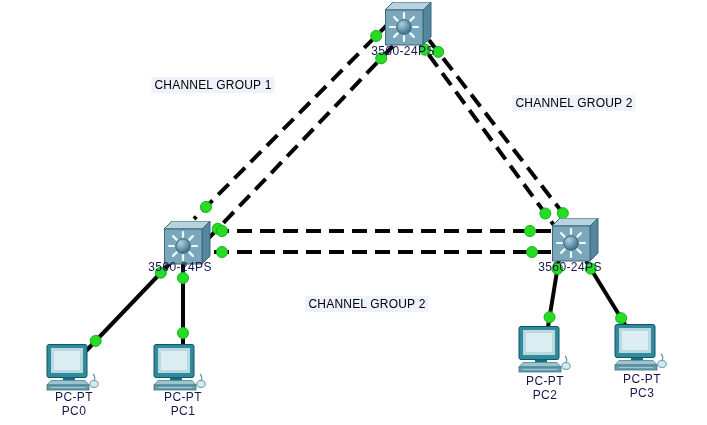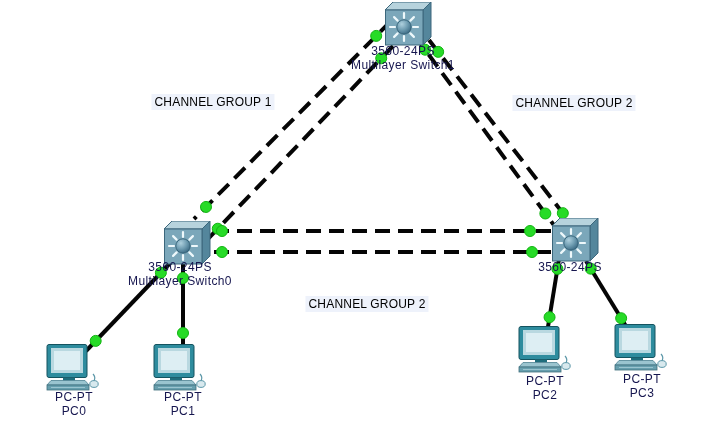--- a/index.html
+++ b/index.html
@@ -84,21 +84,20 @@
           <line x1="25.4" y1="18.6" x2="28.9" y2="15.1"></line>
           <line x1="12.6" y1="18.6" x2="9.1" y2="15.1"></line>
           <line x1="25.4" y1="31.4" x2="28.9" y2="34.9"></line>
           <line x1="12.6" y1="31.4" x2="9.1" y2="34.9"></line>
         </g>
         <circle cx="19" cy="25" r="7.2" fill="url(#sphereGrad)" stroke="#2e5a70" stroke-width="0.8"></circle>
       </svg>
     </div>
     <div class="device-label" style="left: 403px; top: 45px; color: rgb(22, 22, 79);">
       <div>3560-24PS</div>
-      <div>Multilayer Switch1</div>
     </div>
     <div class="device" style="left: 188px; top: 243px;">
       <svg width="48" height="44" viewBox="0 0 48 44">
         <polygon points="0,8 8,0 46,0 38,8" fill="#B7D3DD" stroke="#3c677c" stroke-width="1"></polygon>
         <polygon points="38,8 46,0 46,35 38,43" fill="#54869C" stroke="#3c677c" stroke-width="1"></polygon>
         <rect x="0.5" y="8" width="37.5" height="35" fill="#7BA7BA" stroke="#3c677c" stroke-width="1"></rect>
         <g stroke="#eef8fb" stroke-width="2.2" stroke-linecap="round">
           <line x1="28" y1="25" x2="33" y2="25"></line>
           <line x1="10" y1="25" x2="5" y2="25"></line>
           <line x1="19" y1="16" x2="19" y2="11"></line>
@@ -106,21 +105,20 @@
           <line x1="25.4" y1="18.6" x2="28.9" y2="15.1"></line>
           <line x1="12.6" y1="18.6" x2="9.1" y2="15.1"></line>
           <line x1="25.4" y1="31.4" x2="28.9" y2="34.9"></line>
           <line x1="12.6" y1="31.4" x2="9.1" y2="34.9"></line>
         </g>
         <circle cx="19" cy="25" r="7.2" fill="url(#sphereGrad)" stroke="#2e5a70" stroke-width="0.8"></circle>
       </svg>
     </div>
     <div class="device-label" style="left: 180px; top: 261px; color: rgb(22, 22, 79);">
       <div>3560-24PS</div>
-      <div>Multilayer Switch0</div>
     </div>
     <div class="device" style="left: 576px; top: 240px;">
       <svg width="48" height="44" viewBox="0 0 48 44">
         <polygon points="0,8 8,0 46,0 38,8" fill="#B7D3DD" stroke="#3c677c" stroke-width="1"></polygon>
         <polygon points="38,8 46,0 46,35 38,43" fill="#54869C" stroke="#3c677c" stroke-width="1"></polygon>
         <rect x="0.5" y="8" width="37.5" height="35" fill="#7BA7BA" stroke="#3c677c" stroke-width="1"></rect>
         <g stroke="#eef8fb" stroke-width="2.2" stroke-linecap="round">
           <line x1="28" y1="25" x2="33" y2="25"></line>
           <line x1="10" y1="25" x2="5" y2="25"></line>
           <line x1="19" y1="16" x2="19" y2="11"></line>
@@ -197,16 +195,16 @@
         <ellipse cx="51" cy="40" rx="4.2" ry="3.4" fill="#d8e9ee" stroke="#5b97a8" stroke-width="1"></ellipse>
         <polygon points="8,36.5 42,36.5 46,41 4,41" fill="#9ac4cf" stroke="#4d8292" stroke-width="0.8"></polygon>
         <rect x="4" y="41" width="42" height="5" fill="#679fae" stroke="#3f6e7c" stroke-width="0.8"></rect>
         <line x1="8" y1="43.5" x2="42" y2="43.5" stroke="#9ac4cf" stroke-width="1"></line>
       </svg>
     </div>
     <div class="device-label" style="left: 642px; top: 373px; color: rgb(22, 22, 79);">
       <div>PC-PT</div>
       <div>PC3</div>
     </div>
-    <div class="note" style="left: 213px; top: 102px; background: rgb(238, 242, 251);">CHANNEL GROUP 1</div>
+    <div class="note" style="left: 213px; top: 85px; background: rgb(238, 242, 251);">CHANNEL GROUP 1</div>
     <div class="note" style="left: 574px; top: 103px; background: rgb(238, 242, 251);">CHANNEL GROUP 2</div>
     <div class="note" style="left: 367px; top: 304px; background: rgb(238, 242, 251);">CHANNEL GROUP 2</div>
   </div>
 
 </body></html>

